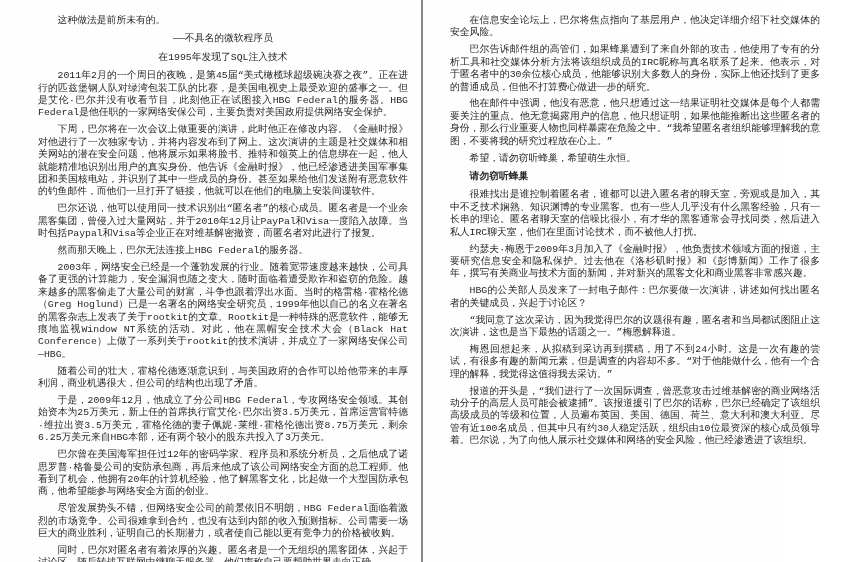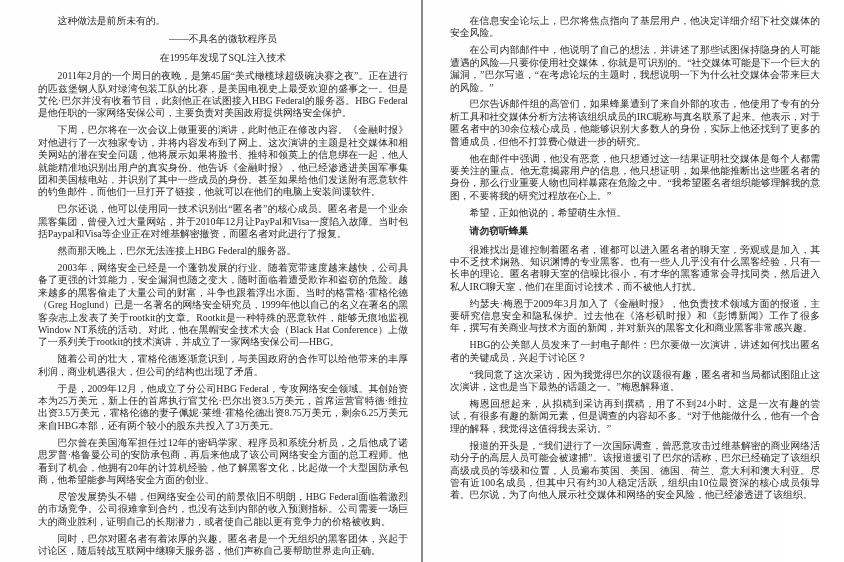--- a/index.html
+++ b/index.html
@@ -11,20 +11,21 @@
     width: 844px;
     height: 562px;
     overflow: hidden;
     font-family: "Liberation Serif", "DejaVu Serif", serif;
   }
   .spread {
     display: flex;
     width: 784px;
     height: 562px;
     background: #fefefe;
+    font-family: Liberation Mono, monospace;
   }
   .page {
     box-sizing: border-box;
     flex: 0 0 421px;
     height: 562px;
     overflow: hidden;
     color: #262626;
     font-size: 9.8px;
     line-height: 12.4px;
     text-align: justify;
@@ -69,24 +70,23 @@
       <p class="para ">2003年，网络安全已经是一个蓬勃发展的行业。随着宽带速度越来越快，公司具备了更强的计算能力，安全漏洞也随之变大，随时面临着遭受欺诈和盗窃的危险。越来越多的黑客偷走了大量公司的财富，斗争也跟着浮出水面。当时的格雷格·霍格伦德（Greg Hoglund）已是一名著名的网络安全研究员，1999年他以自己的名义在著名的黑客杂志上发表了关于rootkit的文章。Rootkit是一种特殊的恶意软件，能够无痕地监视Window NT系统的活动。对此，他在黑帽安全技术大会（Black Hat Conference）上做了一系列关于rootkit的技术演讲，并成立了一家网络安保公司—HBG。</p>
       <p class="para ">随着公司的壮大，霍格伦德逐渐意识到，与美国政府的合作可以给他带来的丰厚利润，商业机遇很大，但公司的结构也出现了矛盾。</p>
       <p class="para ">于是，2009年12月，他成立了分公司HBG Federal，专攻网络安全领域。其创始资本为25万美元，新上任的首席执行官艾伦·巴尔出资3.5万美元，首席运营官特德·维拉出资3.5万美元，霍格伦德的妻子佩妮·莱维·霍格伦德出资8.75万美元，剩余6.25万美元来自HBG本部，还有两个较小的股东共投入了3万美元。</p>
       <p class="para ">巴尔曾在美国海军担任过12年的密码学家、程序员和系统分析员，之后他成了诺思罗普·格鲁曼公司的安防承包商，再后来他成了该公司网络安全方面的总工程师。他看到了机会，他拥有20年的计算机经验，他了解黑客文化，比起做一个大型国防承包商，他希望能参与网络安全方面的创业。</p>
       <p class="para ">尽管发展势头不错，但网络安全公司的前景依旧不明朗，HBG Federal面临着激烈的市场竞争。公司很难拿到合约，也没有达到内部的收入预测指标。公司需要一场巨大的商业胜利，证明自己的长期潜力，或者使自己能以更有竞争力的价格被收购。</p>
       <p class="para ">同时，巴尔对匿名者有着浓厚的兴趣。匿名者是一个无组织的黑客团体，兴起于讨论区，随后转战互联网中继聊天服务器，他们声称自己要帮助世界走向正确。</p>
     </div>
   <div class="divider"></div>
   <div class="page page-right">
       <p class="para ">在信息安全论坛上，巴尔将焦点指向了基层用户，他决定详细介绍下社交媒体的安全风险。</p>
-      <p class="para ">在公司内部邮件中，他说明了自己的想法，并讲述了那些试图保持隐身的人可能遭遇的风险—只要你使用社交媒体，你就是可识别的。“社交媒体可能是下一个巨大的漏洞，”巴尔写道，“在考虑论坛的主题时，我想说明一下为什么社交媒体会带来巨大的风险。”</p>
       <p class="para ">巴尔告诉邮件组的高管们，如果蜂巢遭到了来自外部的攻击，他使用了专有的分析工具和社交媒体分析方法将该组织成员的IRC昵称与真名联系了起来。他表示，对于匿名者中的30余位核心成员，他能够识别大多数人的身份，实际上他还找到了更多的普通成员，但他不打算费心做进一步的研究。</p>
       <p class="para ">他在邮件中强调，他没有恶意，他只想通过这一结果证明社交媒体是每个人都需要关注的重点。他无意揭露用户的信息，他只想证明，如果他能推断出这些匿名者的身份，那么行业重要人物也同样暴露在危险之中。“我希望匿名者组织能够理解我的意图，不要将我的研究过程放在心上。”</p>
-      <p class="para ">希望，正如他说的，希望萌生永恒。</p>
+      <p class="para ">希望，请勿窃听蜂巢，希望萌生永恒。</p>
       <p class="para heading">请勿窃听蜂巢</p>
       <p class="para ">很难找出是谁控制着匿名者，谁都可以进入匿名者的聊天室，旁观或是加入，其中不乏技术娴熟、知识渊博的专业黑客。也有一些人几乎没有什么黑客经验，只有一长串的理论。匿名者聊天室的信噪比很小，有才华的黑客通常会寻找同类，然后进入私人IRC聊天室，他们在里面讨论技术，而不被他人打扰。</p>
       <p class="para ">约瑟夫·梅恩于2009年3月加入了《金融时报》，他负责技术领域方面的报道，主要研究信息安全和隐私保护。过去他在《洛杉矶时报》和《彭博新闻》工作了很多年，撰写有关商业与技术方面的新闻，并对新兴的黑客文化和商业黑客非常感兴趣。</p>
       <p class="para ">HBG的公关部人员发来了一封电子邮件：巴尔要做一次演讲，讲述如何找出匿名者的关键成员，兴起于讨论区？</p>
       <p class="para ">“我同意了这次采访，因为我觉得巴尔的议题很有趣，匿名者和当局都试图阻止这次演讲，这也是当下最热的话题之一。”梅恩解释道。</p>
       <p class="para ">梅恩回想起来，从拟稿到采访再到撰稿，用了不到24小时。这是一次有趣的尝试，有很多有趣的新闻元素，但是调查的内容却不多。“对于他能做什么，他有一个合理的解释，我觉得这值得我去采访。”</p>
       <p class="para ">报道的开头是，“我们进行了一次国际调查，曾恶意攻击过维基解密的商业网络活动分子的高层人员可能会被逮捕”。该报道援引了巴尔的话称，巴尔已经确定了该组织高级成员的等级和位置，人员遍布英国、美国、德国、荷兰、意大利和澳大利亚。尽管有近100名成员，但其中只有约30人稳定活跃，组织由10位最资深的核心成员领导着。巴尔说，为了向他人展示社交媒体和网络的安全风险，他已经渗透进了该组织。</p>
     </div>
 </div>
 

